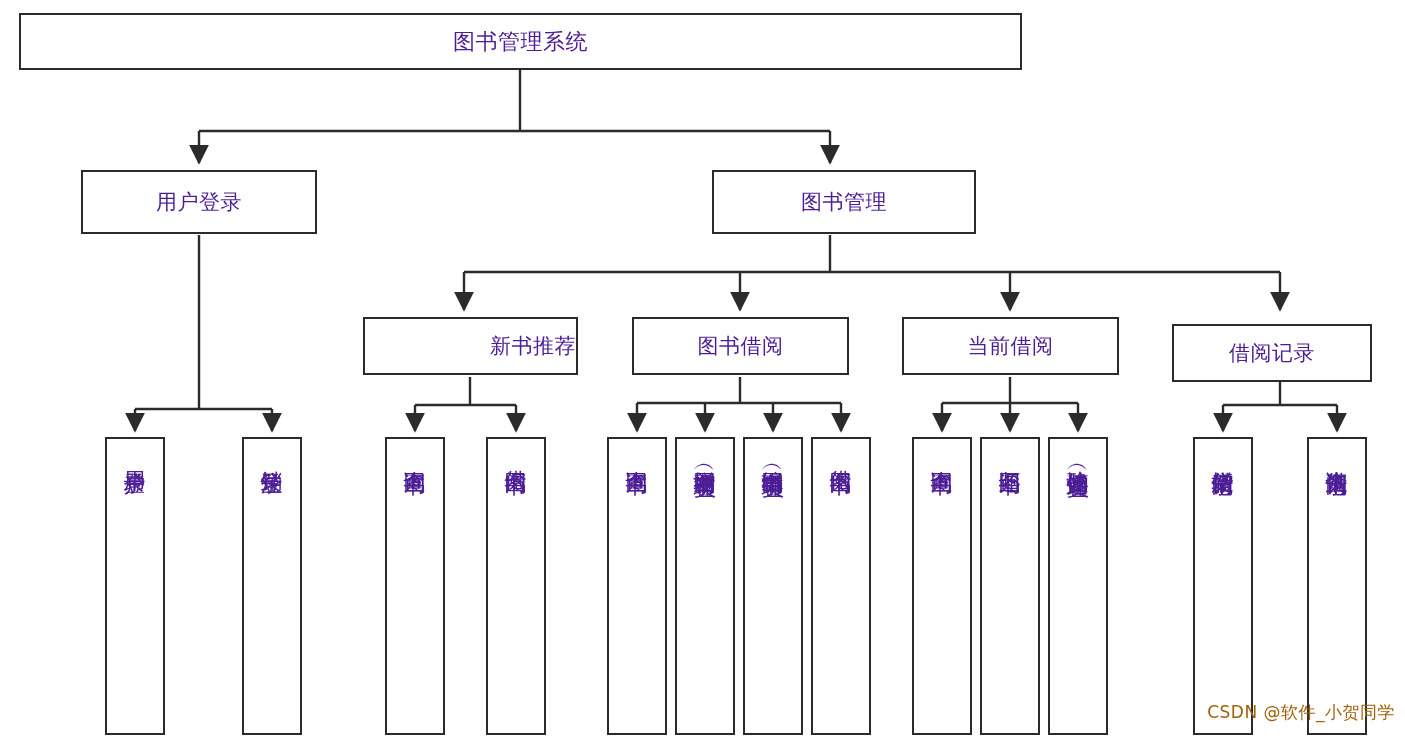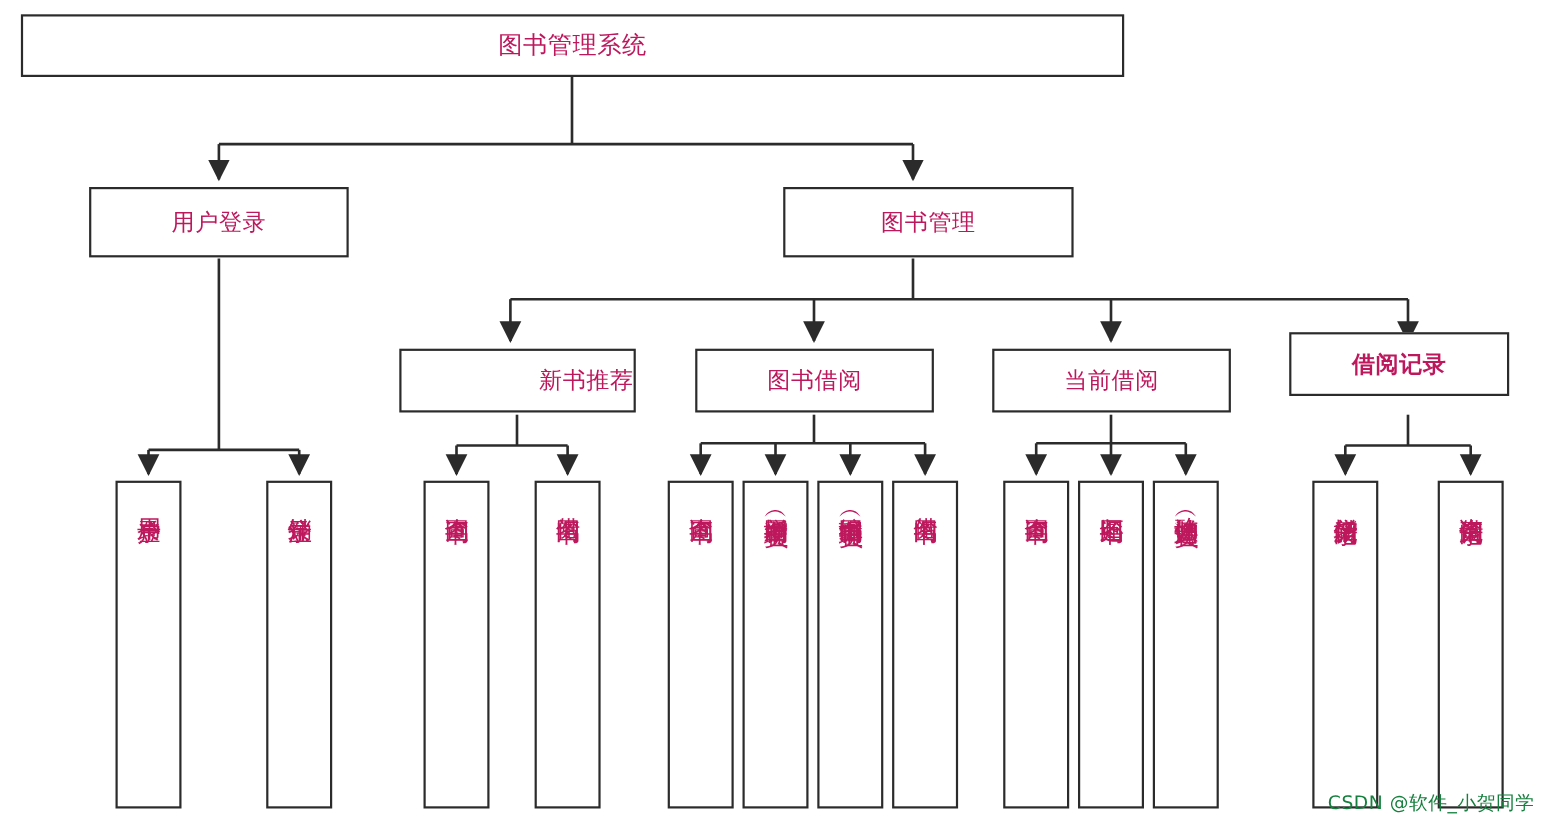--- a/index.html
+++ b/index.html
@@ -27,21 +27,21 @@
     pointer-events: none;
   }
   .node {
     position: absolute;
     box-sizing: border-box;
     background: #ffffff;
     border: 2px solid #2b2b2b;
     display: flex;
     align-items: center;
     justify-content: center;
-    color: #be185d;
+    color: #4c1d95;
     z-index: 2;
   }
   .node .lbl {
     display: block;
     text-align: center;
     line-height: 1.15;
     white-space: nowrap;
   }
   
   .node.h .lbl {
@@ -59,23 +59,23 @@
     writing-mode: vertical-rl;
     text-orientation: upright;
     font-size: 22px;
     line-height: 1.05;
     letter-spacing: 1px;
     white-space: nowrap;
   }
   #watermark {
     position: absolute;
     right: 10px;
-    bottom: 6px;
+    bottom: 23px;
     font-size: 17px;
-    color: #15803d;
+    color: #a16207;
     letter-spacing: 0.5px;
     z-index: 5;
     white-space: nowrap;
   }
 </style>
 </head>
 <body>
 
 <div id="canvas">
 
@@ -142,21 +142,21 @@
 
   <div class="node h" style="left:363px; top:317px; width:215px; height:58px;justify-content:flex-end;">
     <span class="lbl">新书推荐</span>
   </div>
   <div class="node h" style="left:632px; top:317px; width:217px; height:58px;">
     <span class="lbl">图书借阅</span>
   </div>
   <div class="node h" style="left:902px; top:317px; width:217px; height:58px;">
     <span class="lbl">当前借阅</span>
   </div>
-  <div class="node h" style="left:1172px; top:302px; width:200px; height:58px;font-weight:bold;">
+  <div class="node h" style="left:1172px; top:324px; width:200px; height:58px;">
     <span class="lbl">借阅记录</span>
   </div>
 
   <div class="node v" style="left:105px; top:437px; width:60px; height:298px;">
     <span class="lbl">用户登录</span>
   </div>
   <div class="node v" style="left:242px; top:437px; width:60px; height:298px;">
     <span class="lbl">注销登录</span>
   </div>
 

